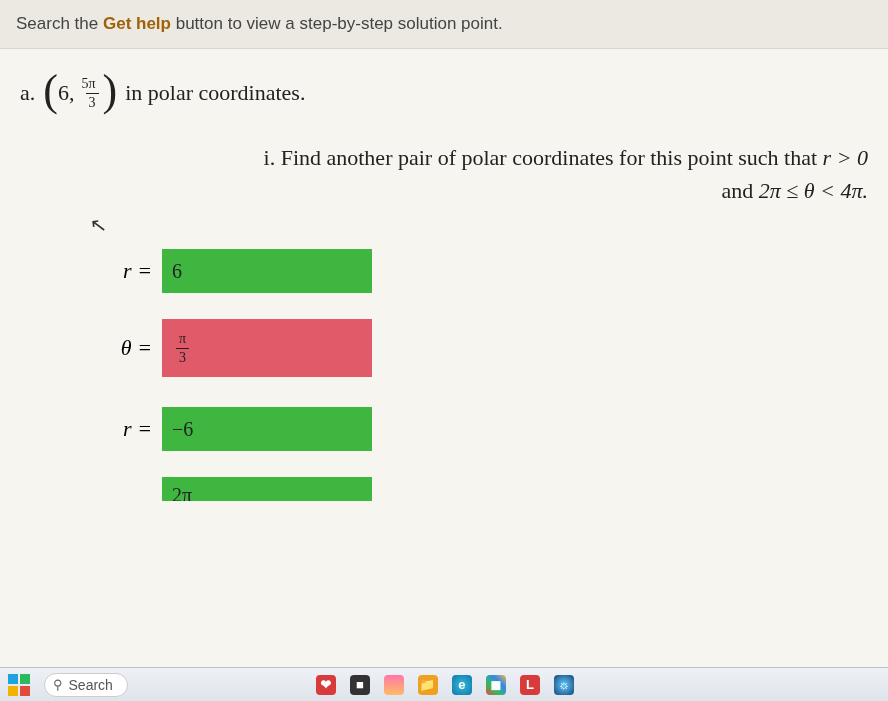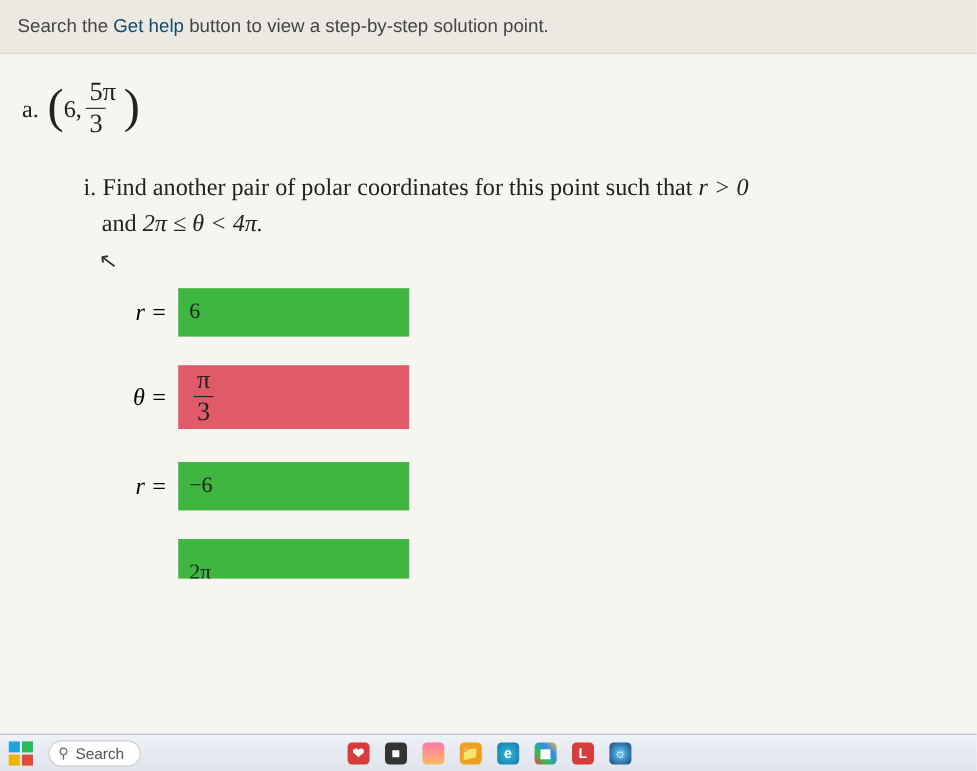--- a/index.html
+++ b/index.html
@@ -13,38 +13,39 @@
     position: relative;
   }
   .hint-bar {
     background: #ece9e2;
     padding: 14px 16px;
     font-family: -apple-system, "Segoe UI", Arial, sans-serif;
     font-size: 17px;
     color: #444;
     border-bottom: 1px solid #dad6cc;
   }
-  .hint-bar b { font-weight: 400; color: #0c4a6e; }
+  .hint-bar b { font-weight: 700; color: #a16207; }
   .content { padding: 22px 20px 0 20px; }
   .q-a {
     font-size: 22px;
     color: #222;
     display: flex;
     align-items: center;
     flex-wrap: wrap;
     gap: 6px;
   }
   .sub {
     margin-left: 56px;
     margin-top: 26px;
   }
   .subtext {
     font-size: 22px;
     color: #222;
     line-height: 1.5;
+    text-align: right;
   }
   .mi { font-style: italic; font-family: Georgia, serif; }
   .paren {
     display: inline-flex;
     align-items: center;
     font-size: 22px;
     position: relative;
     padding: 0 2px;
   }
   .paren::before, .paren::after {
@@ -52,23 +53,23 @@
     line-height: 44px;
     font-family: Georgia, serif;
     position: relative;
     top: -2px;
   }
   .paren::before { content: "("; }
   .paren::after { content: ")"; }
   .frac {
     display: inline-flex;
     flex-direction: column;
-    align-items: flex-start;
+    align-items: flex-end;
     vertical-align: middle;
-    font-size: 24px;
+    font-size: 14px;
     margin: 0 4px;
     line-height: 1.1;
   }
   .frac .num { padding: 0 3px 1px; }
   .frac .den { border-top: 1.2px solid #222; padding: 1px 3px 0; }
   .cursor {
     display: inline-block;
     font-family: Arial, sans-serif;
     font-size: 20px;
     color: #333;
@@ -147,20 +148,21 @@
   <div class="q-a">
     <span>a.</span>
     <span class="paren">
       <span>6</span>
         <span>,</span>
       <span class="frac">
         <span class="num">5π</span>
         <span class="den">3</span>
       </span>
     </span>
+    <span>in polar coordinates.</span>
   </div>
 
   <div class="sub">
     <div class="subtext">
       <span>i.</span>
       <span>Find another pair of polar coordinates for this point such that</span>
       <span class="mi">r &gt; 0</span><br>
       &nbsp;&nbsp;&nbsp;<span>and </span><span class="mi">2π ≤ θ &lt; 4π.</span>
     </div>
     <span class="cursor">↖</span>
@@ -183,21 +185,21 @@
 
   <div class="sub" style="margin-top:30px">
     <div class="answer-row" style="margin-top:22px">
       <span class="lhs mi">r =</span>
       <div class="box correct">
         <span>−6</span>
       </div>
     </div>
     <div class="answer-row" style="margin-top:26px">
       <span class="lhs mi"></span>
-      <div class="box correct" style="height:36px;overflow:hidden;align-items:flex-end;padding-bottom:0">
+      <div class="box correct" style="height:24px;overflow:hidden;align-items:flex-end;padding-bottom:0">
         <span style="position:relative;top:6px">2π</span>
       </div>
     </div>
   </div>
 </div>
 
 <div class="taskbar">
   <div class="start">
       <div></div>
       <div></div>

